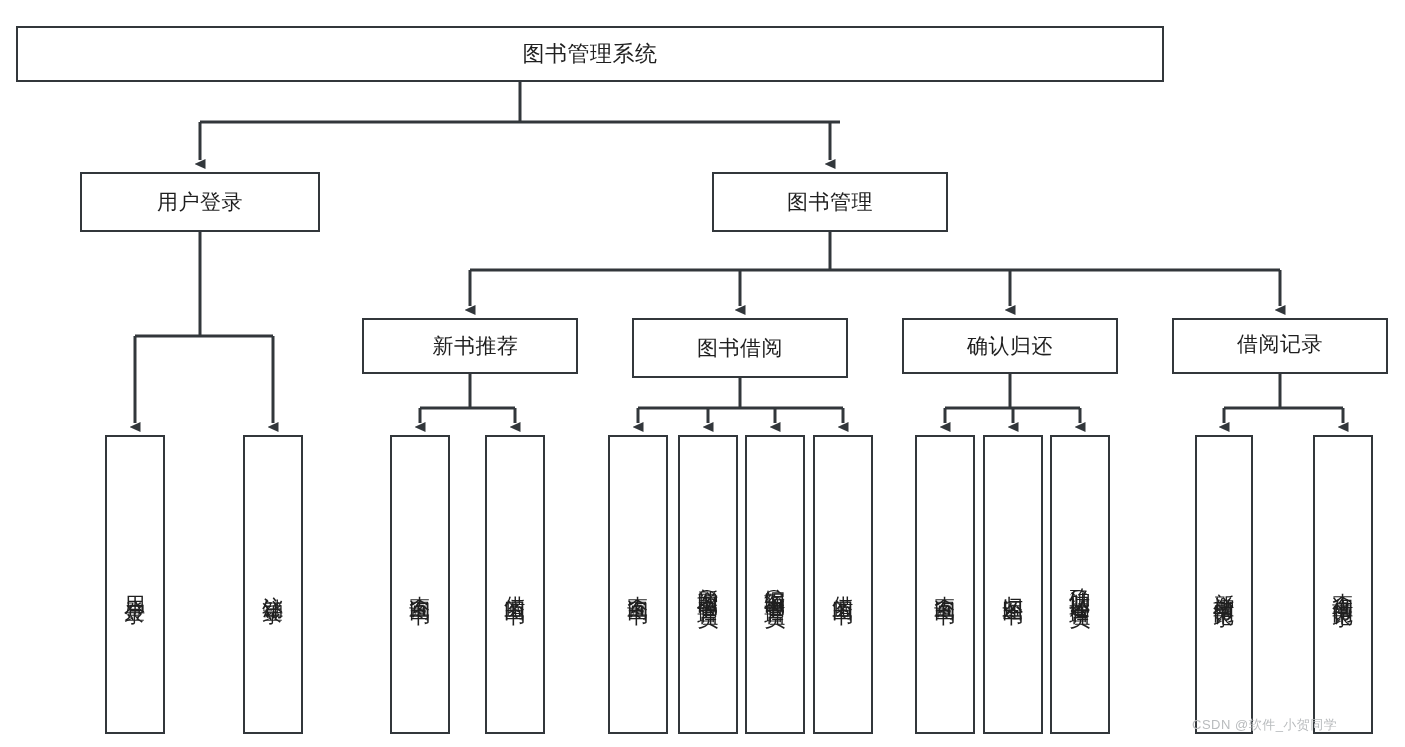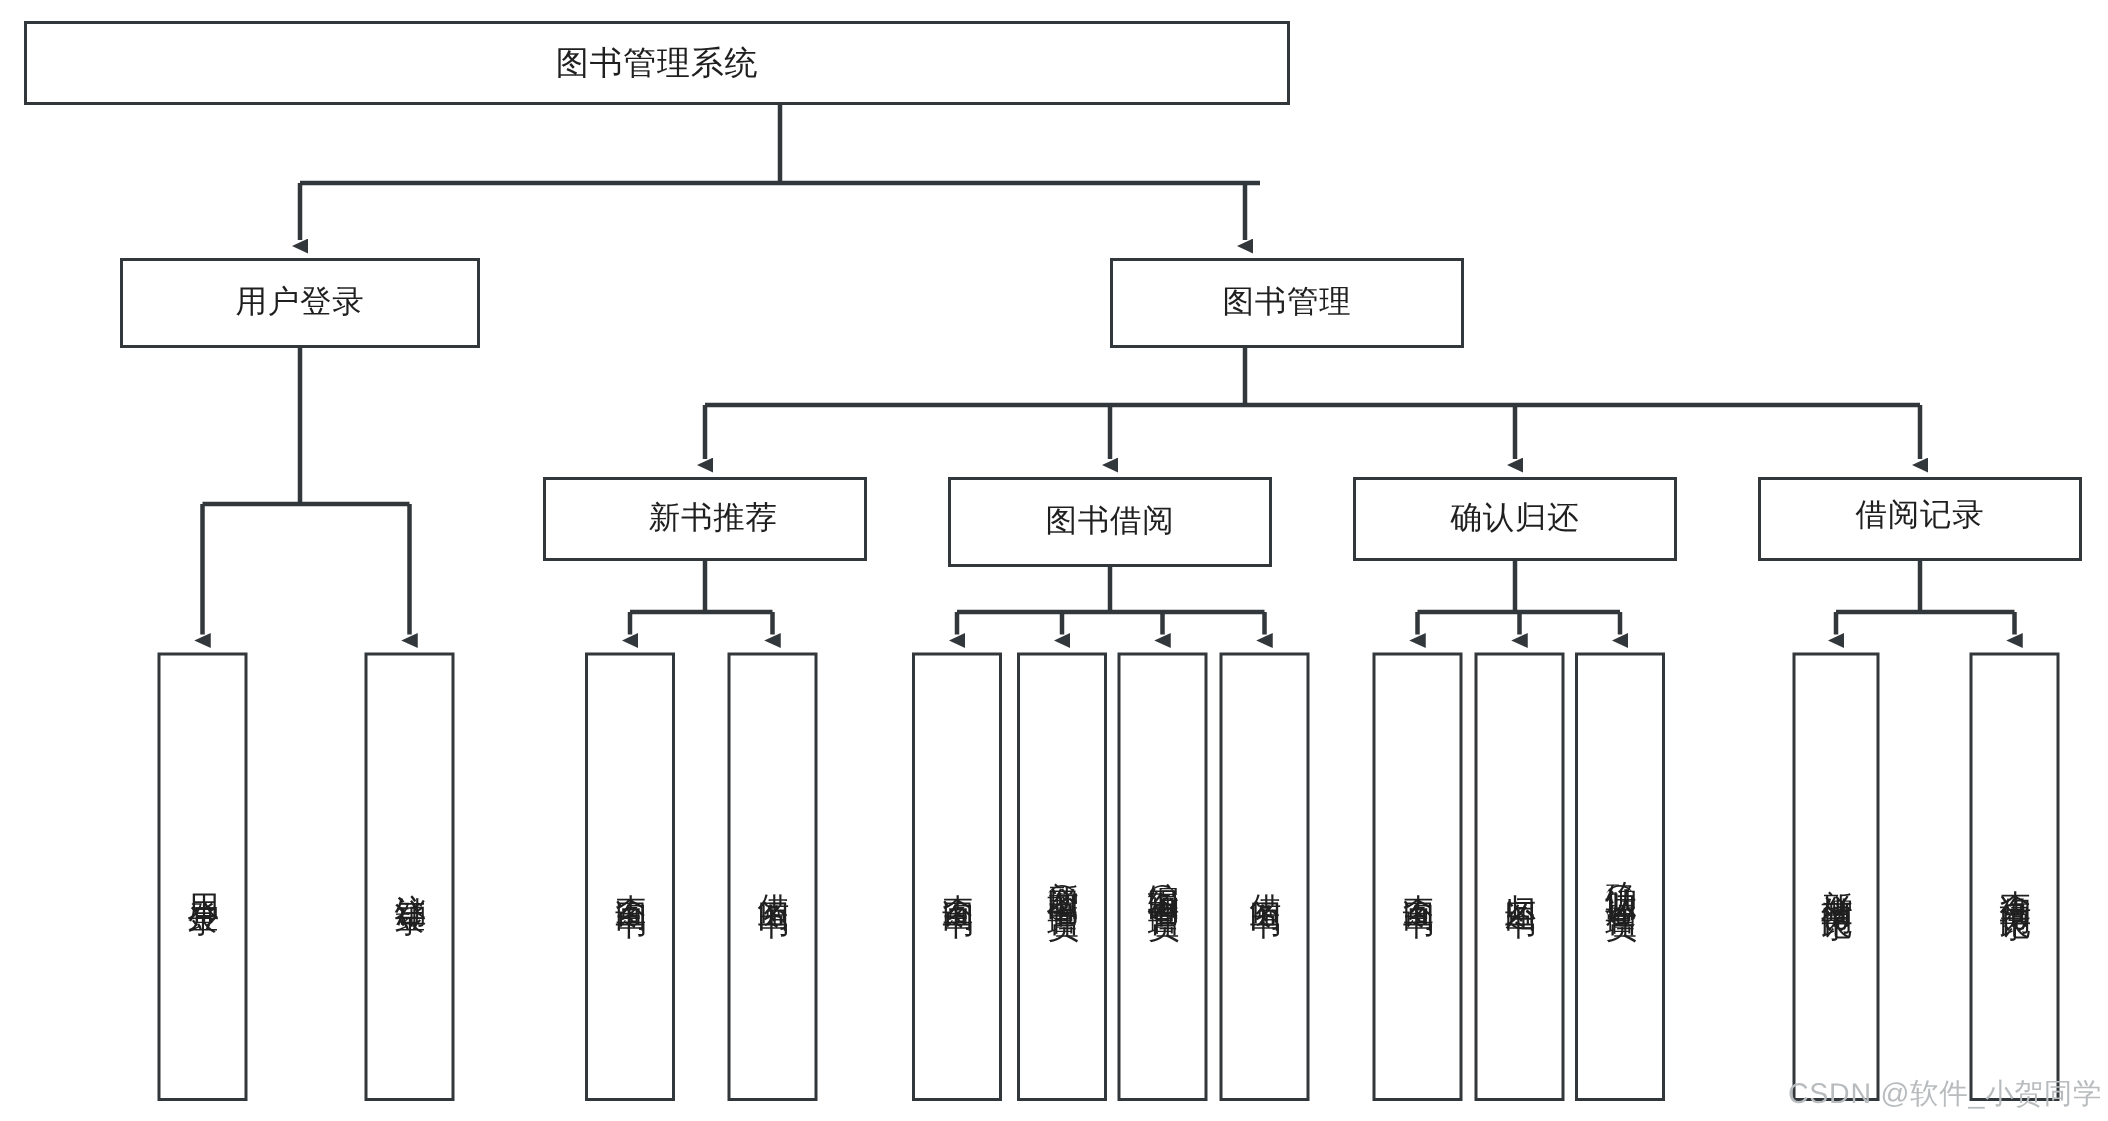--- a/index.html
+++ b/index.html
@@ -58,21 +58,21 @@
     writing-mode: vertical-rl;
     text-orientation: upright;
     font-size: 21px;
     line-height: 1.02;
     letter-spacing: 3px;
     white-space: nowrap;
   }
   .watermark {
     position: absolute;
     color: #b9bcbe;
-    font-size: 19px;
+    font-size: 13px;
     white-space: nowrap;
     letter-spacing: 0.5px;
   }
 </style>
 </head>
 <body>
 
 <div id="canvas">
 
   <svg class="edges" viewBox="0 0 1405 747" xmlns="http://www.w3.org/2000/svg">
@@ -118,28 +118,28 @@
       <path d="M1013,408 L1013,423" marker-end="url(#arrow)"></path>
       <path d="M1080,408 L1080,423" marker-end="url(#arrow)"></path>
 
       <path d="M1280,374 L1280,408"></path>
       <path d="M1224,408 L1343,408"></path>
       <path d="M1224,408 L1224,423" marker-end="url(#arrow)"></path>
       <path d="M1343,408 L1343,423" marker-end="url(#arrow)"></path>
     </g>
   </svg>
 
-  <div class="node horiz root" style="left:16px;top:14px;width:844px;height:56px;">
+  <div class="node horiz root" style="left:16px;top:26px;width:1148px;height:56px;">
     <span class="label">图书管理系统</span>
   </div>
 
   <div class="node horiz" style="left:80px;top:172px;width:240px;height:60px;">
     <span class="label">用户登录</span>
   </div>
-  <div class="node horiz" style="left:740px;top:172px;width:236px;height:60px;">
+  <div class="node horiz" style="left:712px;top:172px;width:236px;height:60px;">
     <span class="label">图书管理</span>
   </div>
 
   <div class="node horiz" style="left:362px;top:318px;width:216px;height:56px;padding-left:11px;">
     <span class="label">新书推荐</span>
   </div>
   <div class="node horiz" style="left:632px;top:318px;width:216px;height:60px;">
     <span class="label">图书借阅</span>
   </div>
   <div class="node horiz" style="left:902px;top:318px;width:216px;height:56px;">

